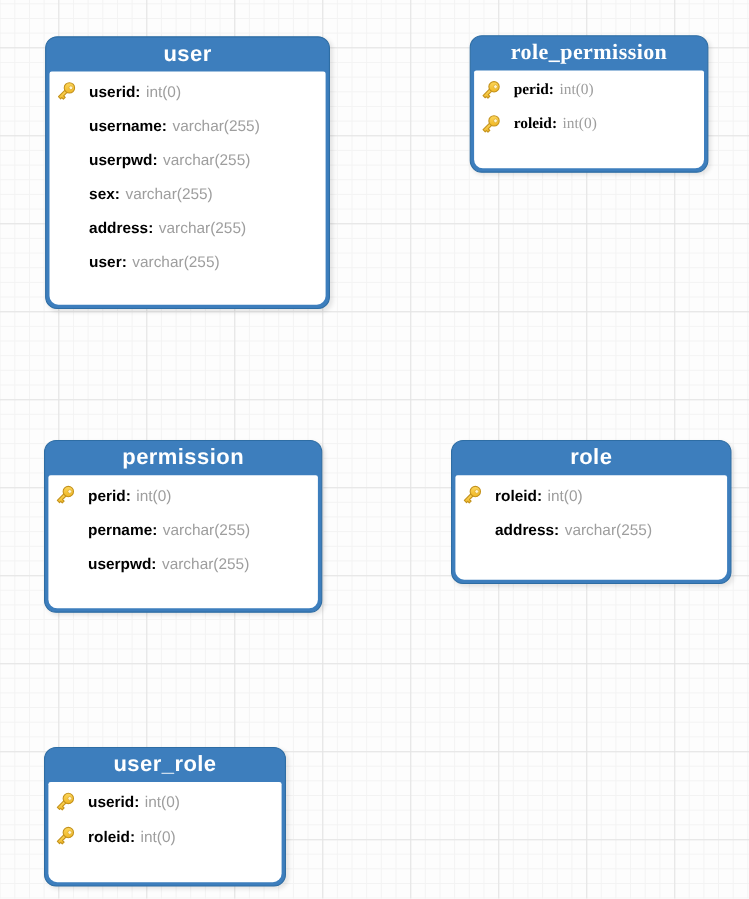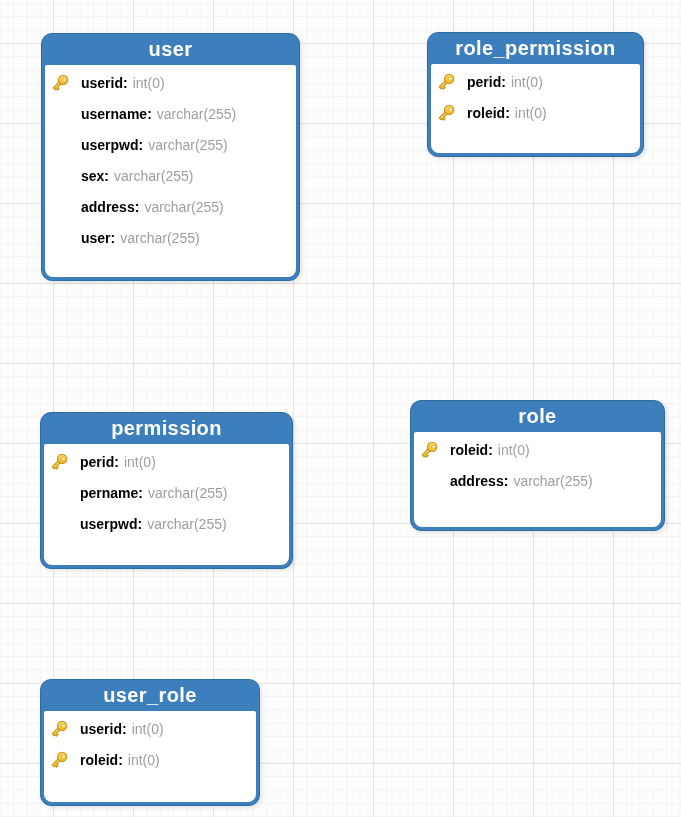--- a/index.html
+++ b/index.html
@@ -70,22 +70,22 @@
     font-size: 14px;
     font-weight: bold;
     color: #000000;
   }
   .field-type {
     font-size: 14px;
     color: #9e9e9e;
     margin-left: 5px;
   }
   #table-user            { left: 41px;  top: 33px;  width: 259px; height: 248px; }
-  #table-role-permission { left: 427px; top: 32px;  width: 217px; height: 125px; }
-  #table-permission      { left: 40px;  top: 412px; width: 253px; height: 157px; }
+  #table-role-permission { left: 427px; top: 32px;  width: 217px; height: 125px; font-family: Liberation Serif, serif; }
+  #table-permission      { left: 40px;  top: 400px; width: 253px; height: 157px; }
   #table-role            { left: 410px; top: 400px; width: 255px; height: 131px; }
   #table-user-role       { left: 40px;  top: 679px; width: 220px; height: 127px; }
   .watermark {
     position: absolute;
     right: 12px;
     bottom: 7px;
     font-size: 17px;
     color: #b3b3b3;
     text-shadow: 1px 1px 0 #ffffff, -1px -1px 0 rgba(255,255,255,0.85);
     letter-spacing: 0.5px;

